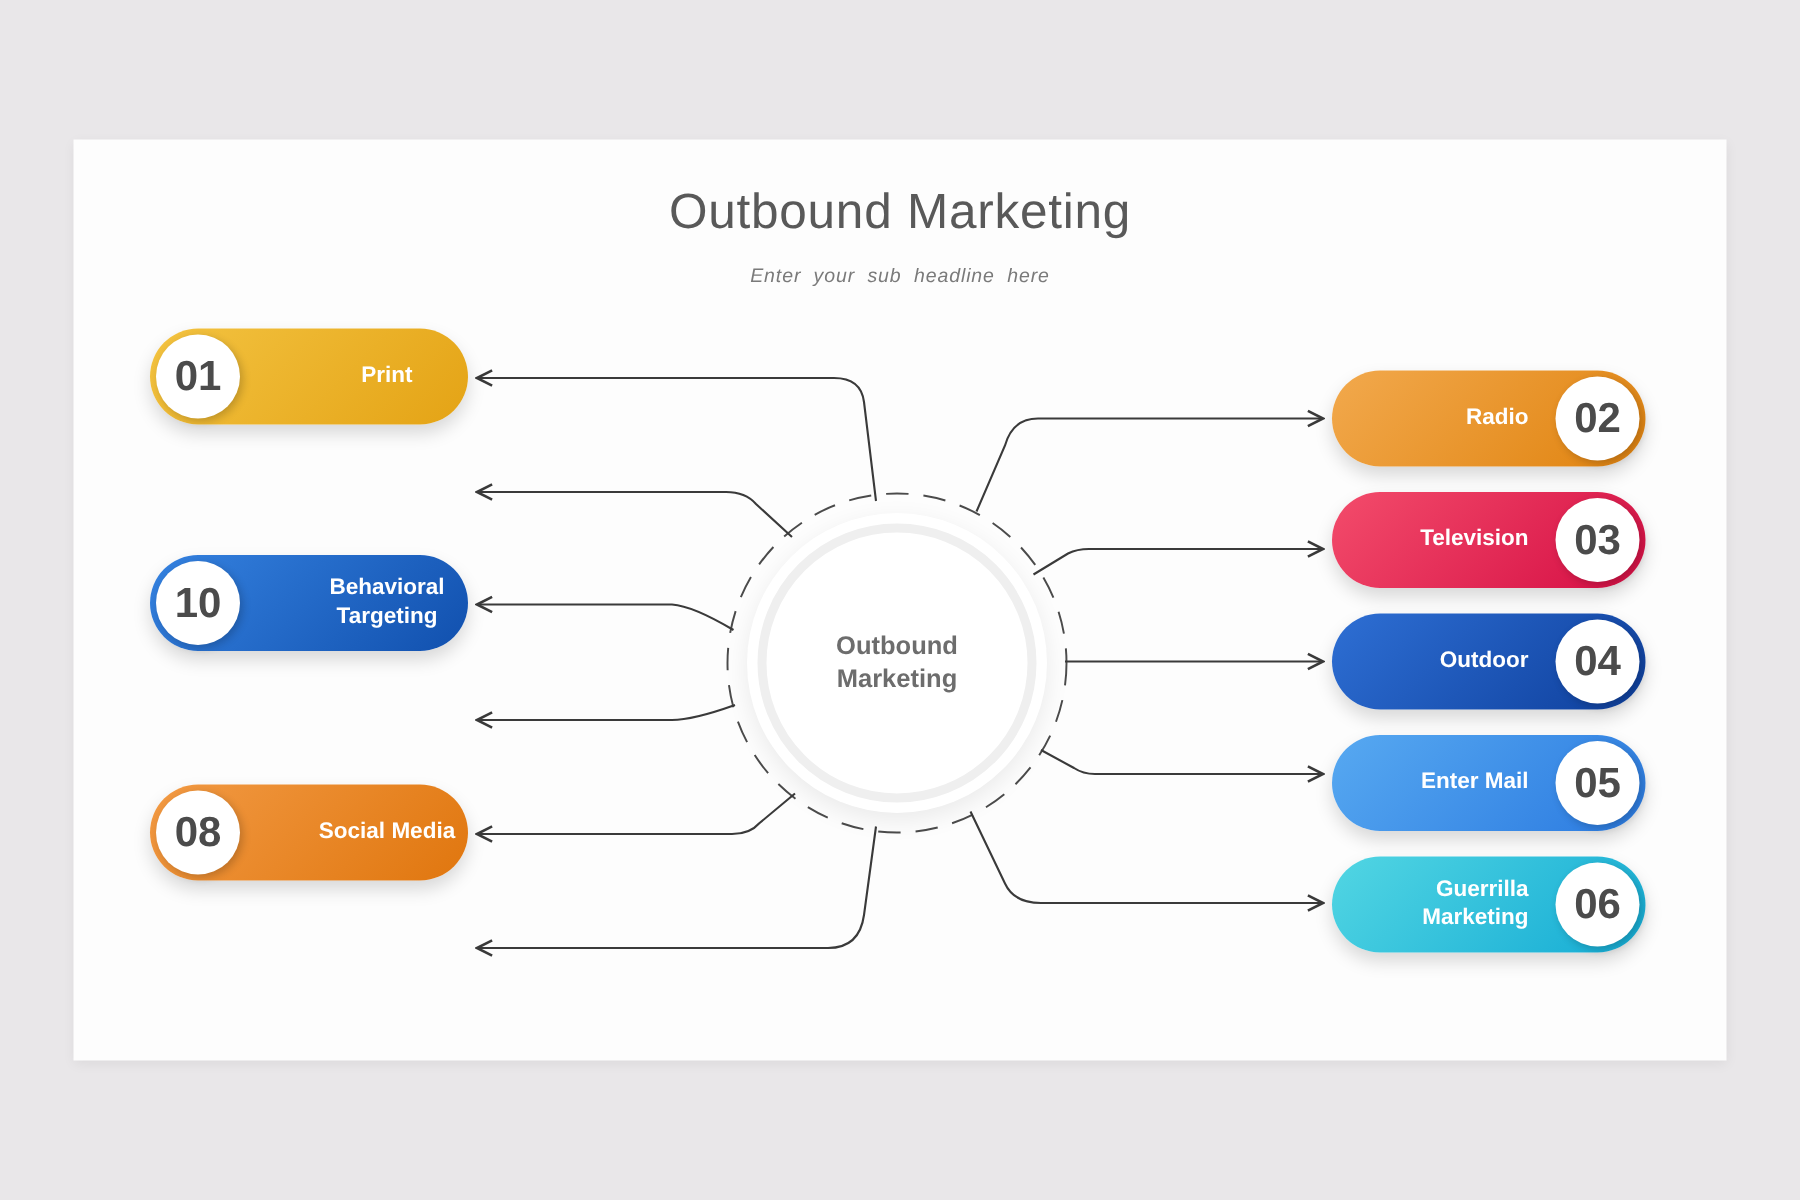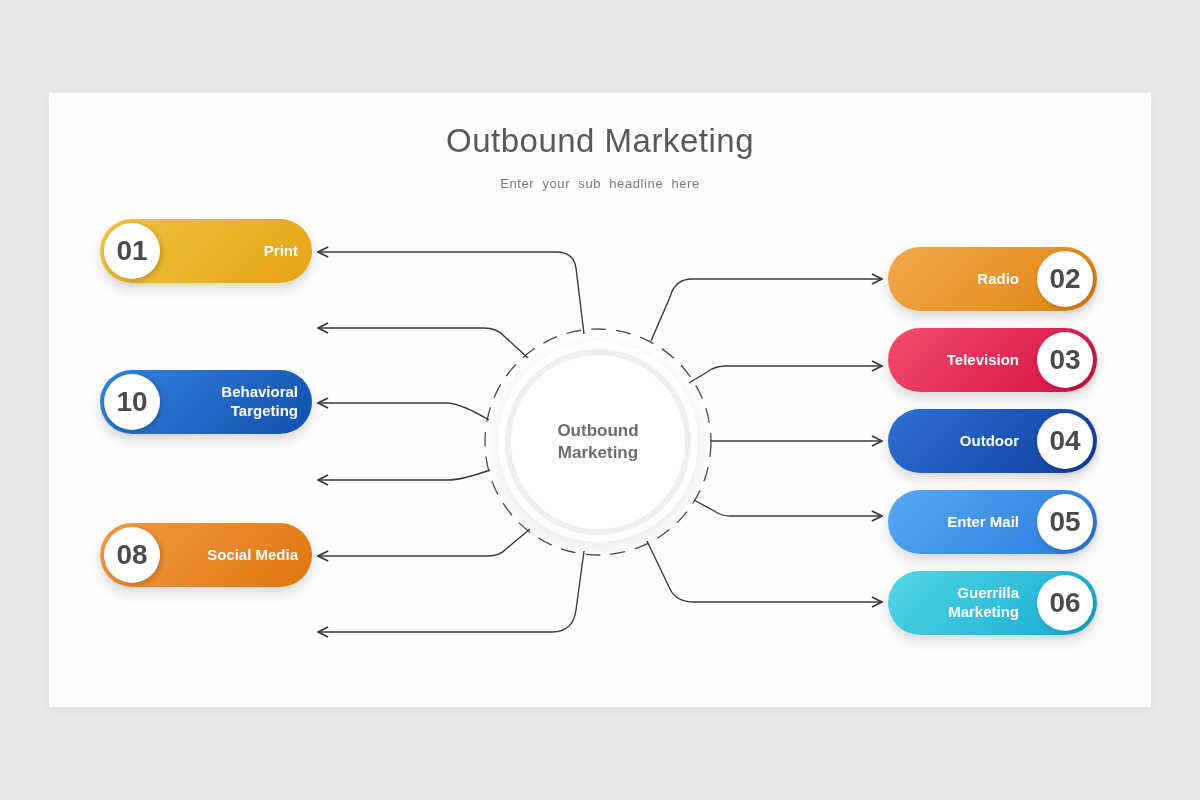--- a/index.html
+++ b/index.html
@@ -3,38 +3,38 @@
 <meta charset="utf-8">
 <style>
   html,body{margin:0;padding:0;}
   body{font-family:"Liberation Sans",sans-serif;background:#e9e7e9;}
   .stage{position:relative;width:1200px;height:800px;background:#e9e7e9;overflow:hidden;}
   .slide{position:absolute;left:49px;top:93px;width:1102px;height:614px;background:#fdfdfd;
          box-shadow:0 2px 8px rgba(0,0,0,0.06);}
   .title{position:absolute;left:0;top:122px;width:1200px;text-align:center;
          font-size:33px;font-weight:500;color:#595959;letter-spacing:0.5px;}
   .subtitle{position:absolute;left:0;top:176px;width:1200px;text-align:center;
-         font-size:13px;color:#7a7a7a;letter-spacing:0.6px;word-spacing:4px;}
+         font-size:13px;color:#7a7a7a;letter-spacing:0.6px;word-spacing:4px;font-style:italic;}
   svg.connectors{position:absolute;left:0;top:0;width:1200px;height:800px;pointer-events:none;}
   .center-circle{position:absolute;left:498px;top:342px;width:200px;height:200px;border-radius:50%;
          background:#fff;box-shadow:0 5px 16px rgba(0,0,0,0.08);}
   .center-inner{position:absolute;inset:7px;border-radius:50%;border:6px solid #efefef;background:#fff;
          display:flex;align-items:center;justify-content:center;}
   .center-label{width:110px;text-align:center;font-size:17px;font-weight:700;color:#6d6d6d;line-height:1.3;}
   .pill{position:absolute;height:64px;border-radius:32px;box-shadow:0 6px 12px rgba(0,0,0,0.15);}
   .pill.left{left:100px;width:212px;}
   .pill.right{left:888px;width:209px;}
   .badge{position:absolute;top:4px;width:56px;height:56px;border-radius:50%;background:#fff;
          display:flex;align-items:center;justify-content:center;
          font-size:28px;font-weight:700;color:#4b4b4b;box-shadow:2px 2px 6px rgba(0,0,0,0.2);}
   .pill.left .badge{left:4px;}
   .pill.right .badge{right:4px;}
   .plabel{position:absolute;top:50%;transform:translateY(-50%);color:#fff;font-size:15px;
          font-weight:700;line-height:1.25;}
-  .pill.left .plabel{left:70px;width:128px;text-align:right;}
+  .pill.left .plabel{left:94px;width:128px;text-align:center;}
   .pill.right .plabel{right:78px;width:132px;text-align:right;}
   .t219{top:219px}.t295{top:295px}.t370{top:370px}.t447{top:447px}.t523{top:523px}.t599{top:599px}
   .t247{top:247px}.t328{top:328px}.t409{top:409px}.t490{top:490px}.t571{top:571px}
 </style>
 </head>
 <body>
 
 <div class="stage">
   <div class="slide"></div>
 

